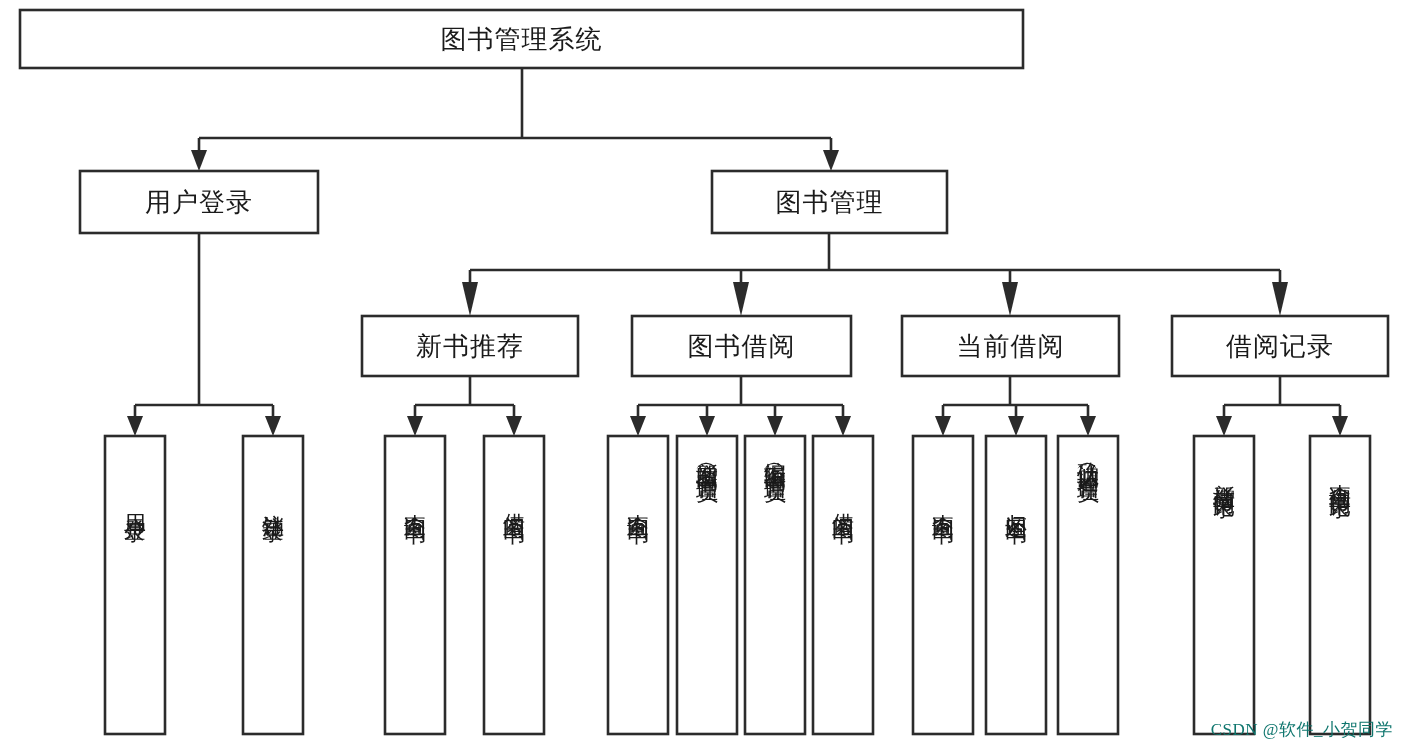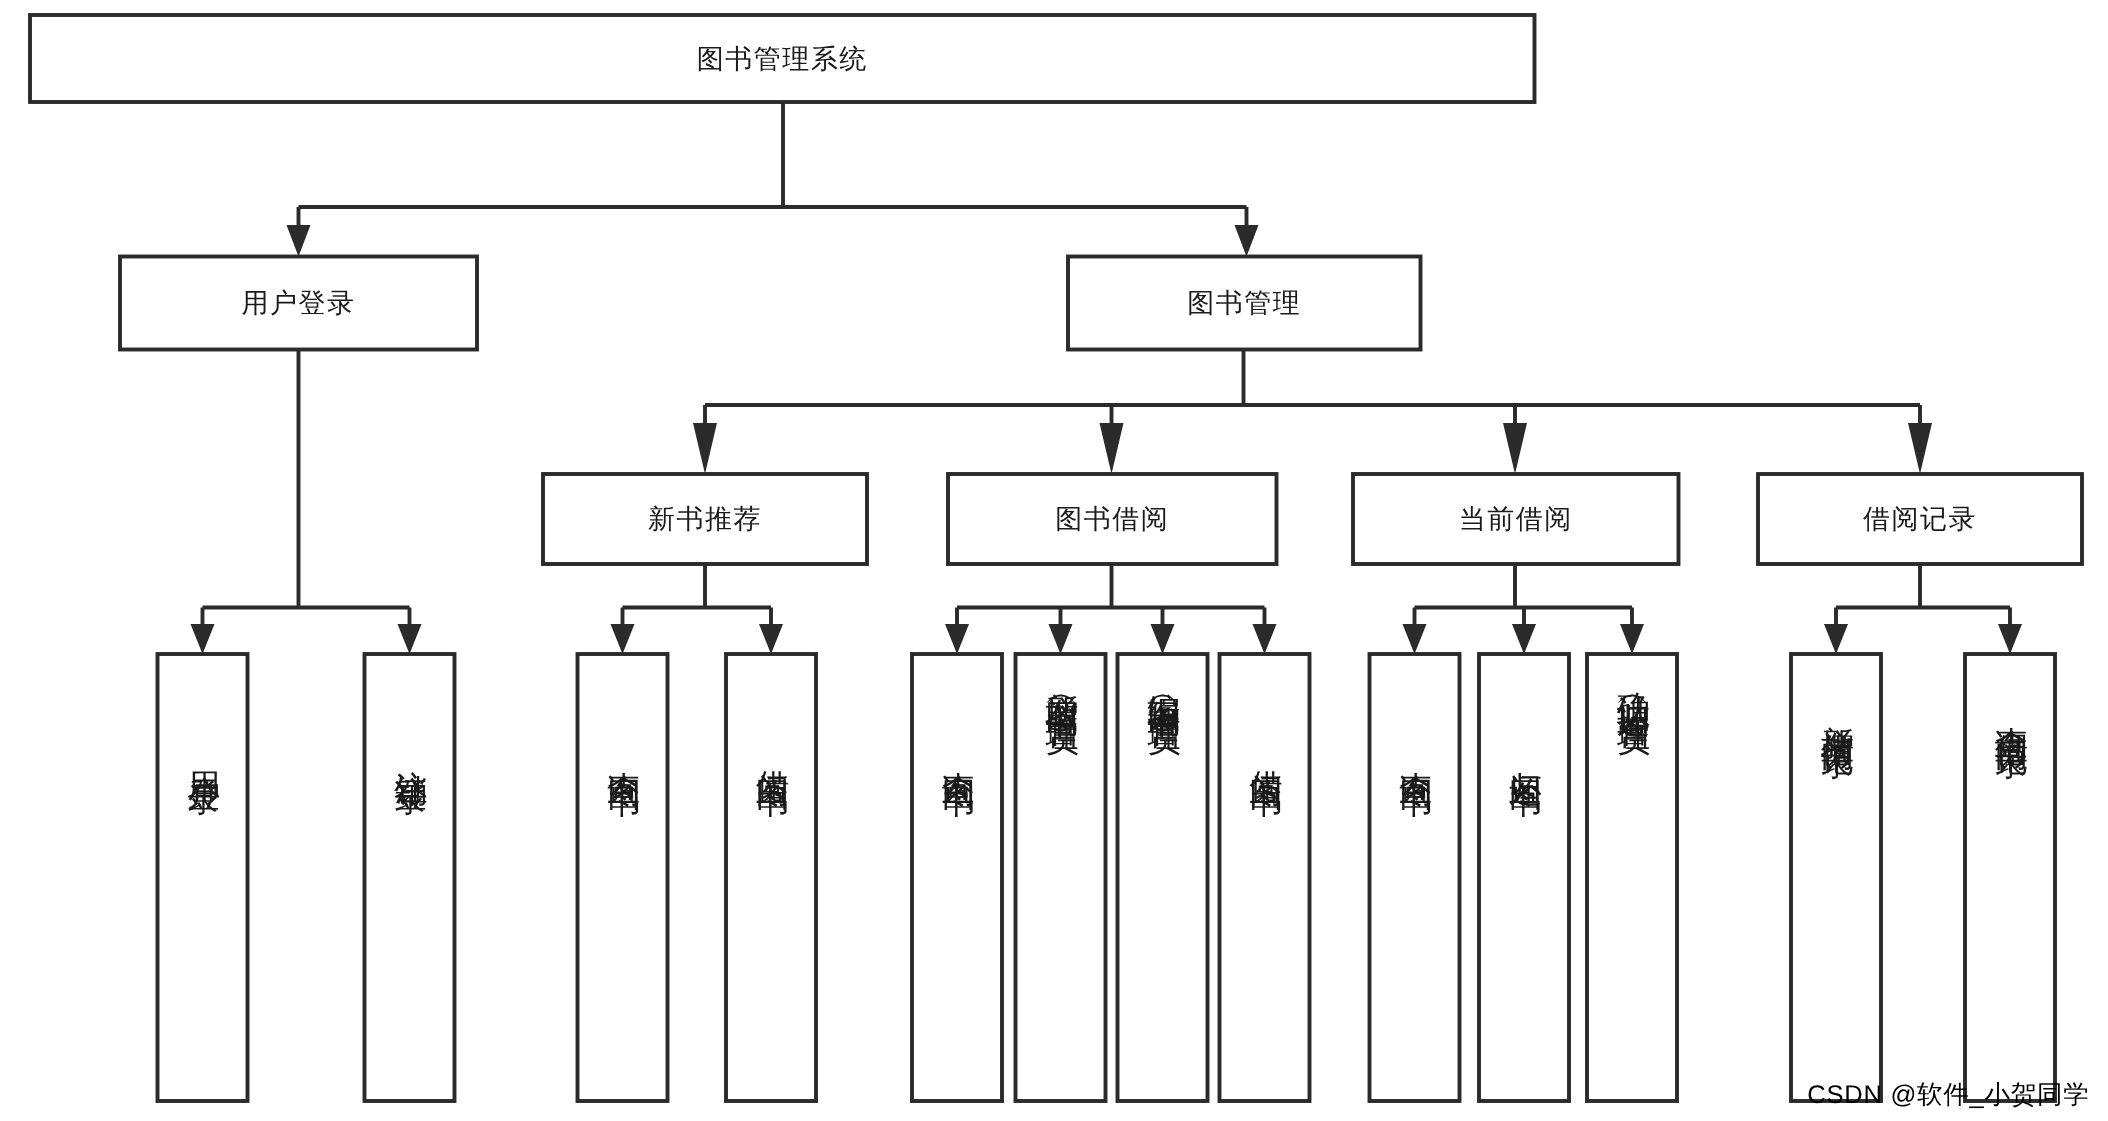--- a/index.html
+++ b/index.html
@@ -61,32 +61,32 @@
   }
   .hlabel-wrap {
     position: absolute;
     display: flex;
     align-items: center;
     justify-content: center;
     pointer-events: none;
   }
   .hlabel-text {
     font-family: "DejaVu Sans", "Liberation Sans", sans-serif;
-    font-size: 18px;
+    font-size: 26px;
     color: #1a1a1a;
     letter-spacing: 1px;
     white-space: nowrap;
   }
   #watermark {
     position: absolute;
     right: 12px;
     bottom: 6px;
-    font-family: Liberation Sans, sans-serif;
+    font-family: Liberation Serif, serif;
     font-size: 17px;
-    color: #000000;
+    color: #0f766e;
     letter-spacing: 0.5px;
     white-space: nowrap;
   }
 </style>
 </head>
 <body>
 
 <div id="diagram-root">
 
   <svg id="tree-svg" viewBox="0 0 1405 747">

